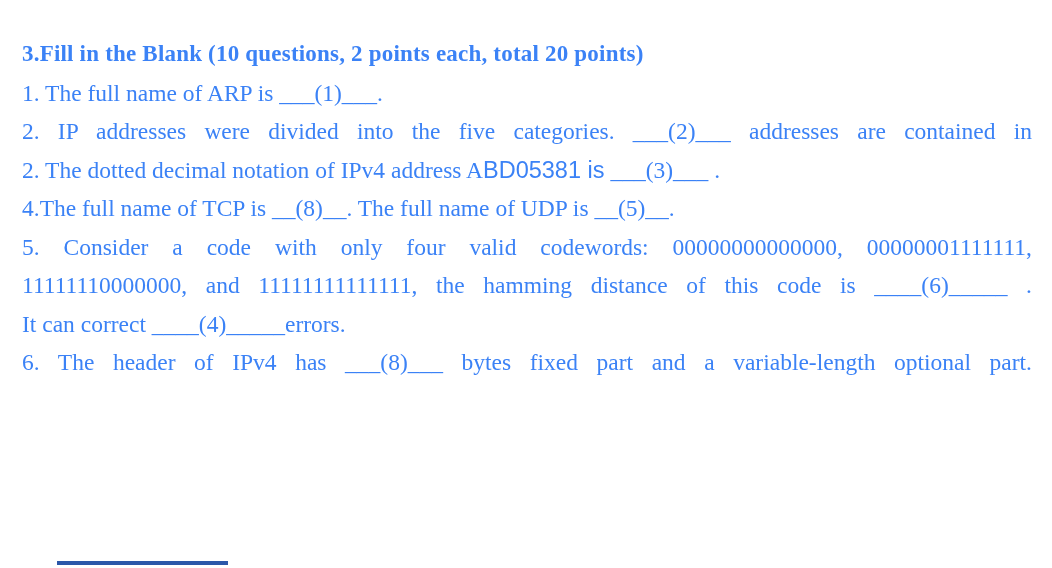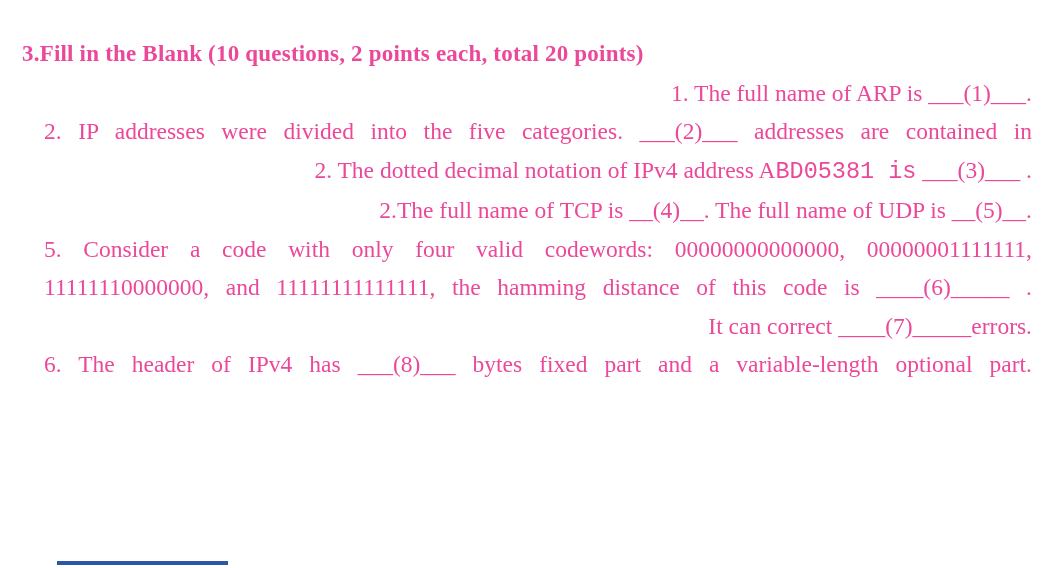--- a/index.html
+++ b/index.html
@@ -26,52 +26,50 @@
     margin: 0;
     font-size: 23px;
     font-weight: bold;
     line-height: 38.5px;
     letter-spacing: 0.2px;
     white-space: nowrap;
   }
   .line {
     font-size: 23.5px;
     line-height: 38.5px;
-    text-align: right;
   }
   .line.stretch {
     text-align: justify;
     text-align-last: justify;
-    margin-left: 22px;
   }
   .serif {
     font-family: "Liberation Serif", serif;
   }
   .sans {
-    font-family: Liberation Mono, monospace;
+    font-family: Liberation Sans, sans-serif;
   }
   #accent-bar {
     position: absolute;
     left: 57px;
     top: 561px;
     width: 171px;
     height: 4px;
   }
 </style>
 </head>
 <body>
 
-<div class="page" style="background: rgb(255, 255, 255); color: #ec4899;">
+<div class="page" style="background: rgb(255, 255, 255); color: #3b82f6;">
   <div class="content">
     <h1 class="heading">3.Fill in the Blank (10 questions, 2 points each, total 20 points)</h1>
     <div id="lines">
         <div class="line"><span class="serif">1. The full name of ARP is ___(1)___.</span></div>
         <div class="line stretch"><span class="serif">2. IP addresses were divided into the five categories. ___(2)___ addresses are contained in</span></div>
         <div class="line"><span class="serif">2. The dotted decimal notation of IPv4 address A</span><span class="sans">BD05381 is</span><span class="serif"> ___(3)___ .</span></div>
-        <div class="line"><span class="serif">2.The full name of TCP is __(4)__. The full name of UDP is __(5)__.</span></div>
+        <div class="line"><span class="serif">4.The full name of TCP is __(8)__. The full name of UDP is __(5)__.</span></div>
         <div class="line stretch"><span class="serif">5. Consider a code with only four valid codewords: 00000000000000, 00000001111111,</span></div>
         <div class="line stretch"><span class="serif">11111110000000, and 11111111111111, the hamming distance of this code is ____(6)_____ .</span></div>
-        <div class="line"><span class="serif">It can correct ____(7)_____errors.</span></div>
+        <div class="line"><span class="serif">It can correct ____(4)_____errors.</span></div>
         <div class="line stretch"><span class="serif">6. The header of IPv4 has ___(8)___ bytes fixed part and a variable-length optional part.</span></div>
       </div>
   </div>
   <div id="accent-bar" style="background: rgb(43, 87, 169);"></div>
 </div>
 
 </body></html>

